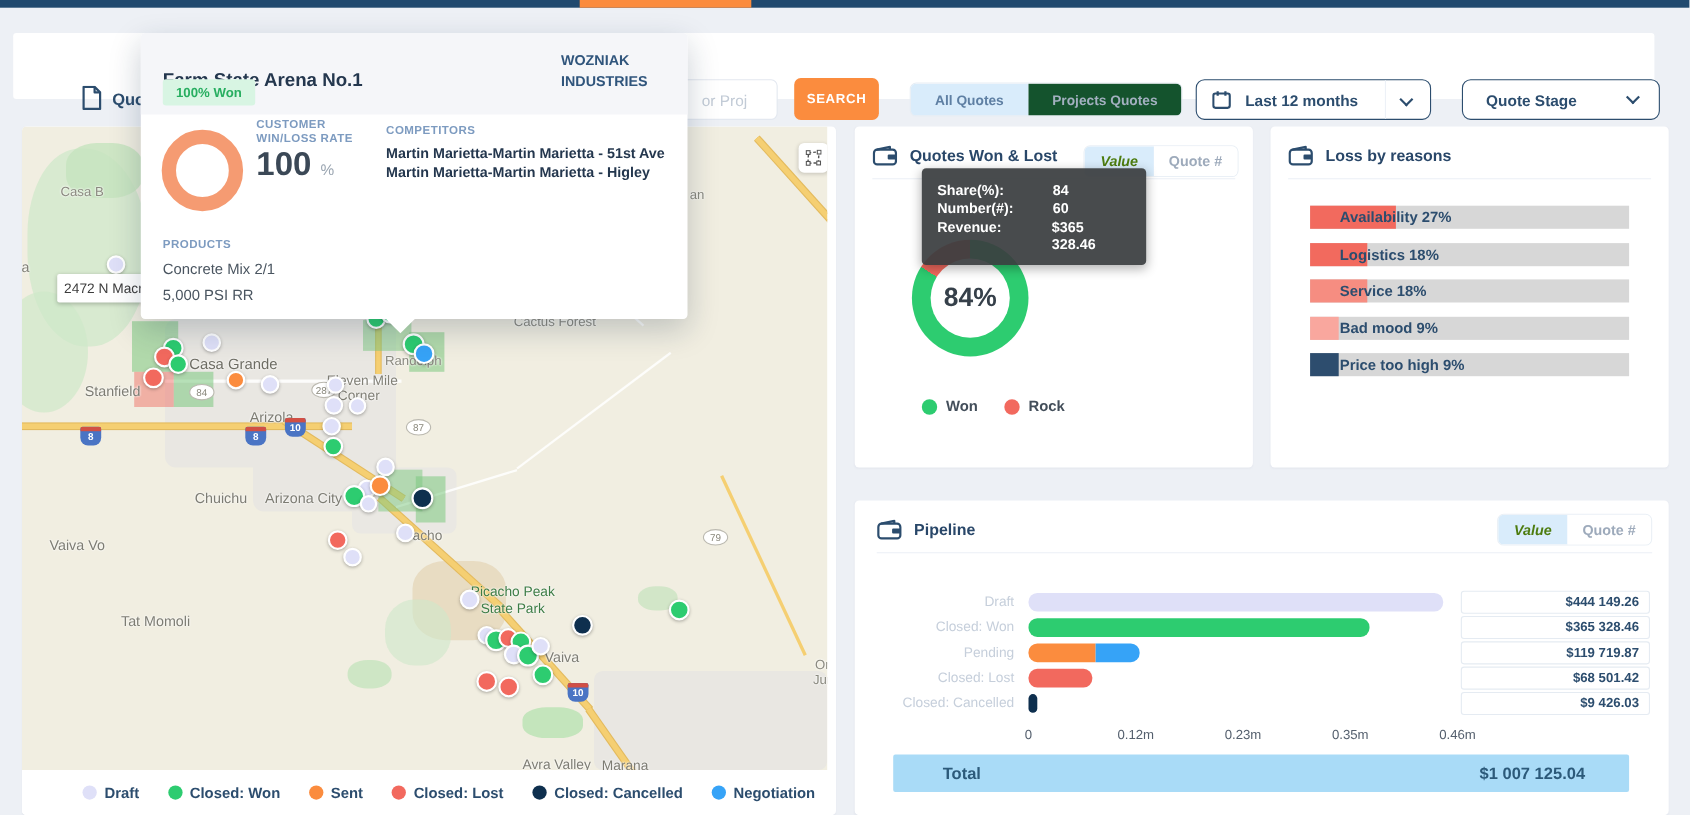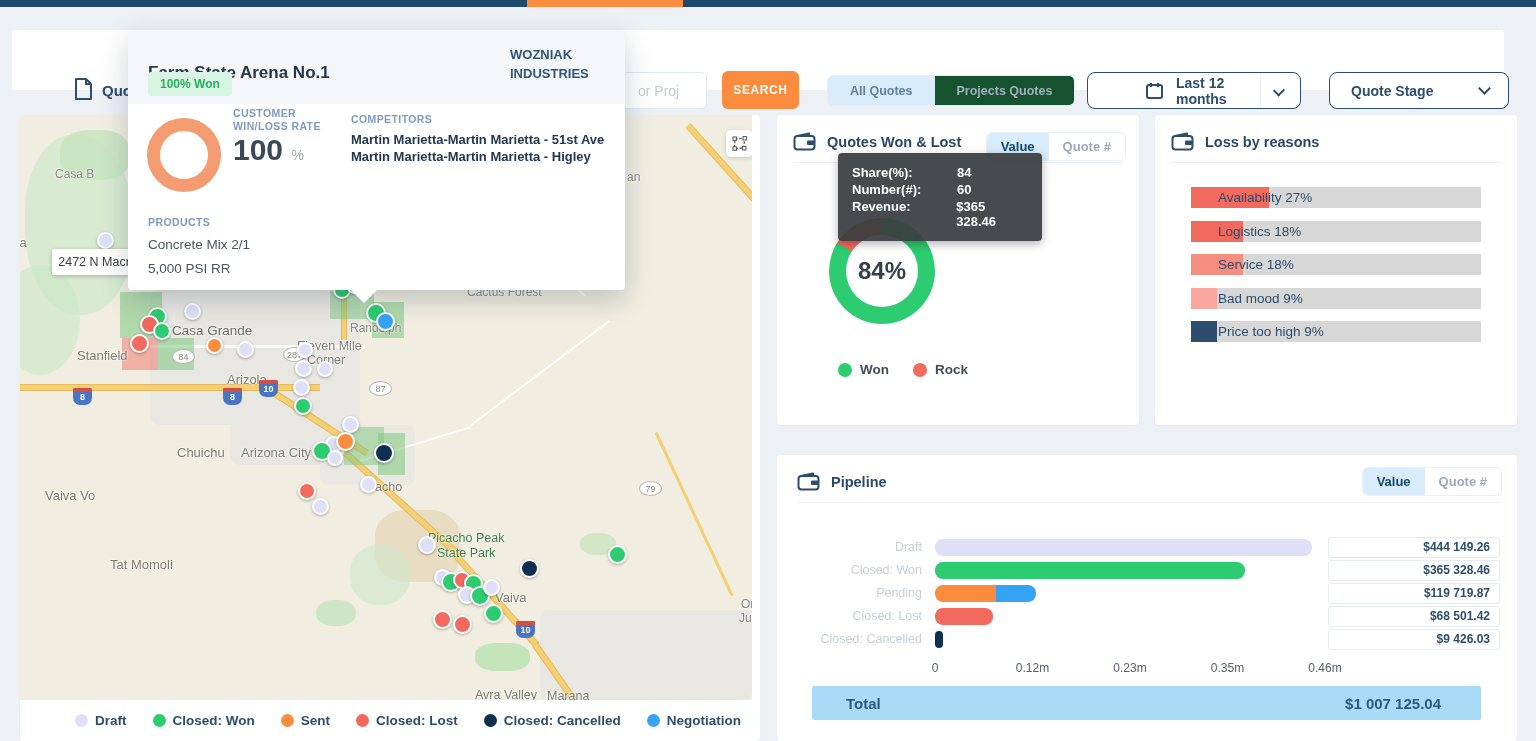--- a/index.html
+++ b/index.html
@@ -16,33 +16,33 @@
   .doc-icon { position:absolute; left:62px; top:48px; }
   .header-title { position:absolute; left:90px; top:52px; font-size:15px; font-weight:800; color:#2C4D6E; }
   .search-input { position:absolute; left:555px; top:42px; width:140px; height:37px; border:1px solid #E3E8F0; border-radius:6px; background:#fff; font-family:"Liberation Sans",sans-serif; font-size:14px; color:#444; padding-left:70px; }
   .search-input::placeholder { color:#C2CBD6; }
   .search-btn { position:absolute; left:710px; top:41px; width:77px; height:38px; background:#FB8C3E; border:none; border-radius:6px; color:#fff; font-family:"Liberation Sans",sans-serif; font-size:12px; font-weight:800; letter-spacing:.6px; cursor:pointer; }
   .seg-toggle { position:absolute; left:815px; top:45px; height:31px; display:flex; border-radius:6px; overflow:hidden; border:1px solid #E7EDF4; }
   .seg-btn { display:flex; align-items:center; justify-content:center; padding:0 22px; font-size:12.5px; font-weight:700; cursor:pointer; }
   .seg-btn.active { background:#D9ECFB; color:#5E7FA3; }
   .seg-btn.inactive { background:#14532d; color:#A3B0C0; }
   .filter-box { position:absolute; top:42px; height:37px; background:#fff; border:1.5px solid #2C4D6E; border-radius:8px; display:flex; align-items:center; cursor:pointer; }
-  .filter-date { left:1075px; width:214px;padding-left:44px; }
+  .filter-date { left:1075px; width:214px; }
   .filter-stage { left:1317px; width:180px; }
   .filter-label { font-size:14px; font-weight:700; color:#2C4D6E; }
   .chev { width:9px; height:9px; border-right:2.5px solid #2C4D6E; border-bottom:2.5px solid #2C4D6E; transform:rotate(45deg); margin-top:-4px; }
   .vdiv { width:1px; height:35px; background:#EDF1F7; }
 
   
   .card { position:absolute; background:#fff; border-radius:4px; box-shadow:0 1px 2px rgba(40,60,90,.04); }
   .card-head { position:absolute; left:16px; right:16px; top:16px; height:32px; display:flex; align-items:center; border-bottom:1px solid #EDF1F7; padding-bottom:10px; }
   .card-title { font-size:14.5px; font-weight:800; color:#294769; margin-left:11px; }
   .tabs { position:absolute; display:flex; border-radius:6px; overflow:hidden; border:1px solid #EAF0F6; }
   .tab { padding:6px 14px; font-size:13px; font-weight:700; cursor:pointer; }
-  .tab.active { background:#D9ECFB; color:#0c4a6e; }
+  .tab.active { background:#D9ECFB; color:#4d7c0f;font-style:italic; }
   .tab.inactive { background:#fff; color:#9DAABB; }
 
   
   .map-card { left:20px; top:115px; width:740px; height:626px; overflow:hidden; }
   .map-viewport { position:absolute; left:0; top:0; width:732px; height:585px; background:#F1EEE1; overflow:hidden; }
   .terrain { position:absolute; }
   .road { position:absolute; background:#F5CF72; box-shadow:0 1px 0 #E3BA5E, 0 -1px 0 #E3BA5E; transform-origin:left center; }
   .road-white { position:absolute; background:#FFFFFF; opacity:.85; transform-origin:left center; }
   .map-tile { position:absolute; }
   .map-place { position:absolute; color:#807F76; font-size:12px; white-space:nowrap; text-shadow:0 0 2px #fff,0 0 2px #fff; }
@@ -84,34 +84,34 @@
   .wl-leg-dot { width:14px; height:14px; border-radius:50%; }
   .tooltip { position:absolute; left:61px; top:38px; width:204px; height:88px; background:rgba(58,61,63,.93); border-radius:4px; box-shadow:0 3px 10px rgba(0,0,0,.3); z-index:30; padding:12px 14px; display:flex; flex-direction:column; justify-content:space-between; }
   .tt-row { display:flex; font-size:13px; font-weight:700; color:#fff; }
   .tt-label { width:105px; }
 
   
   .loss-card { left:1155px; top:115px; width:362px; height:310px; }
   .loss-bars { position:absolute; left:36px; top:72px; right:36px; }
   .loss-row { position:relative; height:21px; background:#D7D7D7; margin-bottom:12.5px; }
   .loss-fill { position:absolute; left:0; top:0; bottom:0; }
-  .loss-label { position:absolute; left:27px; top:0; height:21px; line-height:21px; font-size:13.5px; font-weight:400; color:#2C4D6E; white-space:nowrap; }
+  .loss-label { position:absolute; left:27px; top:0; height:21px; line-height:21px; font-size:13.5px; font-weight:700; color:#2C4D6E; white-space:nowrap; }
 
   
   .pipe-card { left:777px; top:455px; width:740px; height:286px; }
   .pipe-tabs { right:15px; top:12px; }
   .pipe-chart { position:absolute; left:0; top:84px; width:740px; height:125px; }
   .pipe-row { position:absolute; left:0; height:17px; width:740px; }
   .pipe-label { position:absolute; left:0; width:145px; text-align:right; font-size:12.5px; color:#C6CFDB; line-height:17px; }
   .pipe-barzone { position:absolute; left:158px; width:390px; height:17px; display:flex; }
   .pipe-seg { height:17px; }
   .pipe-valbox { position:absolute; left:551px; width:172px; height:21px; top:-2px; border:1px solid #E5EBF2; border-radius:3px; background:#fff; font-size:12px; font-weight:700; color:#2C4D6E; text-align:right; line-height:19px; padding-right:9px; }
   .pipe-axis { position:absolute; left:158px; top:206px; width:390px; height:14px; }
   .pipe-tick { position:absolute; transform:translateX(-50%); font-size:12px; color:#55606E; white-space:nowrap; }
-  .pipe-total { position:absolute; left:35px; top:231px; width:669px; height:34px; background:#A9DBF7; border-radius:2px; display:flex; align-items:center; justify-content:space-between; padding:0 40px 0 34px; }
+  .pipe-total { position:absolute; left:35px; top:231px; width:669px; height:34px; background:#A9DBF7; border-radius:2px; display:flex; align-items:center; justify-content:space-between; padding:0 40px 0 45px; }
   .pipe-total-label, .pipe-total-val { font-size:15px; font-weight:700; color:#2C5A7A; }
 
   svg { display:block; }
 </style>
 </head>
 <body>
 
 <div class="page">
 
   <div class="topbar">

